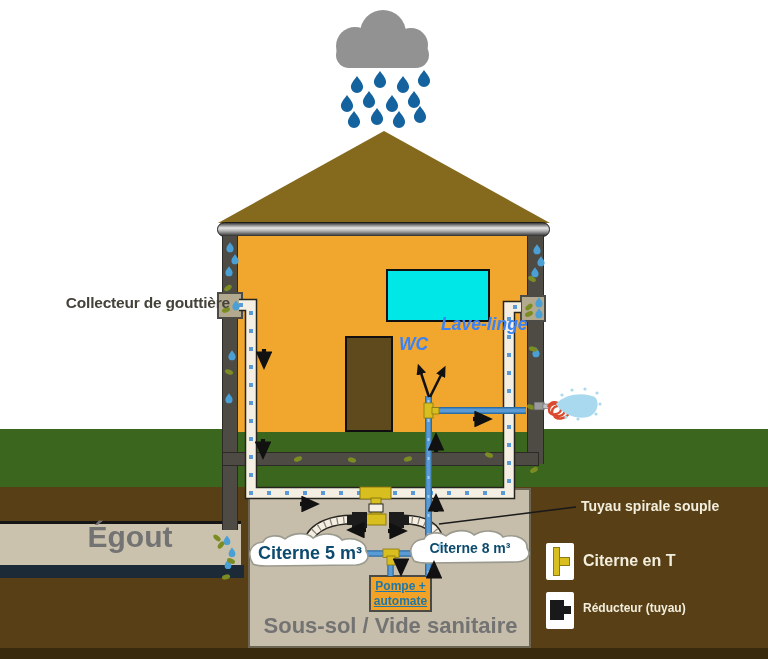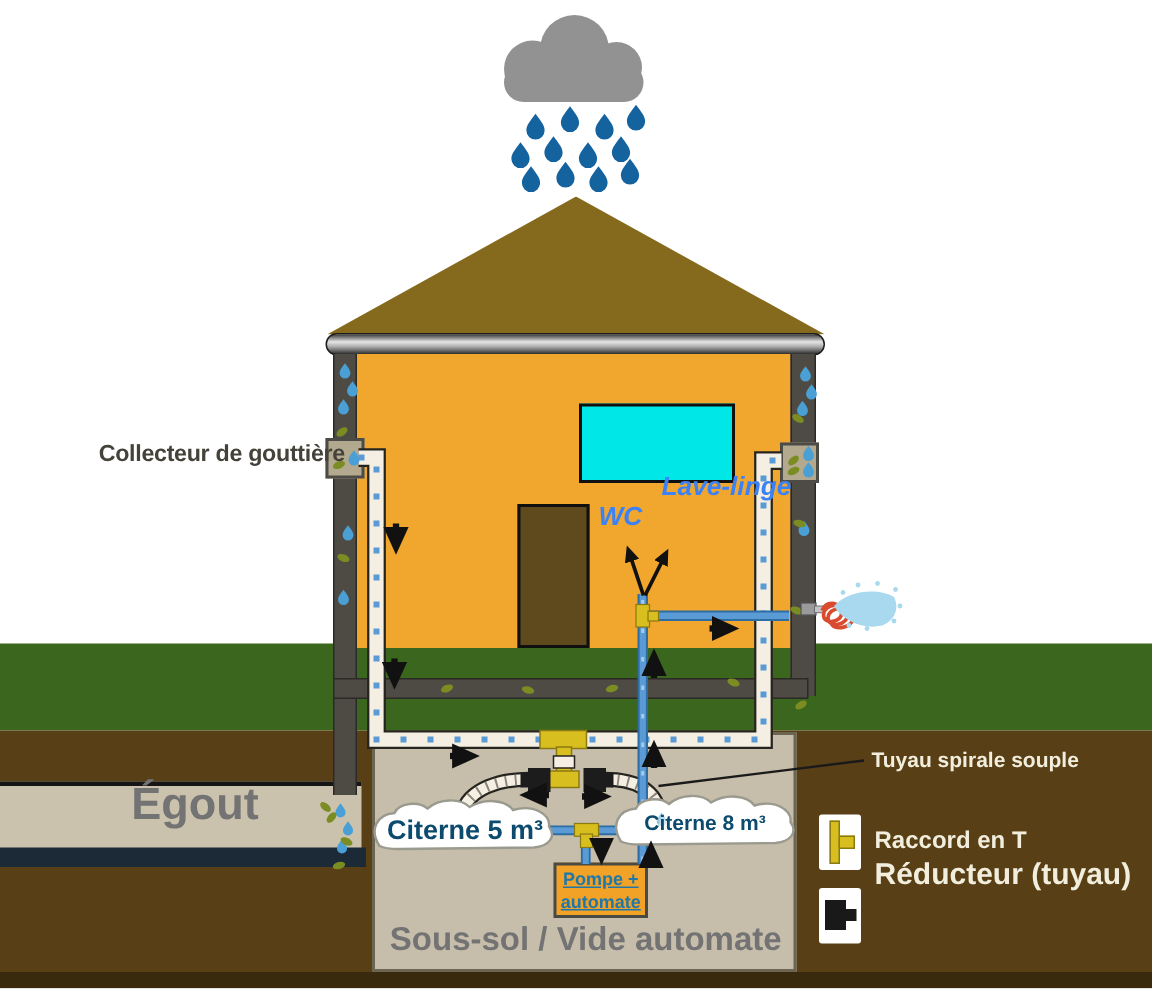--- a/index.html
+++ b/index.html
@@ -245,19 +245,19 @@
   <div class="lbl dark" style="left:40px;top:294px;width:190px;text-align:right;font-size:15.5px;letter-spacing:-0.2px;">Collecteur de gouttière</div>
 
   <div class="lbl red" style="left:399px;top:334px;font-size:17.5px;">WC</div>
   <div class="lbl red" style="left:441px;top:314px;font-size:17.5px;">Lave-linge</div>
 
   <div class="lbl blue" style="left:70px;top:520px;width:120px;text-align:center;font-size:30px;">Égout</div>
 
   <div class="lbl green" style="left:252px;top:543px;width:116px;text-align:center;font-size:18px;">Citerne 5 m³</div>
   <div class="lbl green" style="left:412px;top:540px;width:116px;text-align:center;font-size:14px;">Citerne 8 m³</div>
 
-  <div class="lbl blue" style="left:250px;top:613px;width:281px;text-align:center;font-size:22px;">Sous-sol / Vide automate</div>
+  <div class="lbl blue" style="left:250px;top:613px;width:281px;text-align:center;font-size:22px;">Sous-sol / Vide sanitaire</div>
 
   <div class="lbl cream" style="left:581px;top:498px;font-size:14px;">Tuyau spirale souple</div>
-  <div class="lbl cream" style="left:583px;top:552px;font-size:16px;">Raccord en T</div>
-  <div class="lbl cream" style="left:583px;top:572px;font-size:20px;">Réducteur (tuyau)</div>
+  <div class="lbl cream" style="left:583px;top:552px;font-size:16px;">Citerne en T</div>
+  <div class="lbl cream" style="left:583px;top:601px;font-size:12px;">Réducteur (tuyau)</div>
 
 </div>
 
 </body></html>

